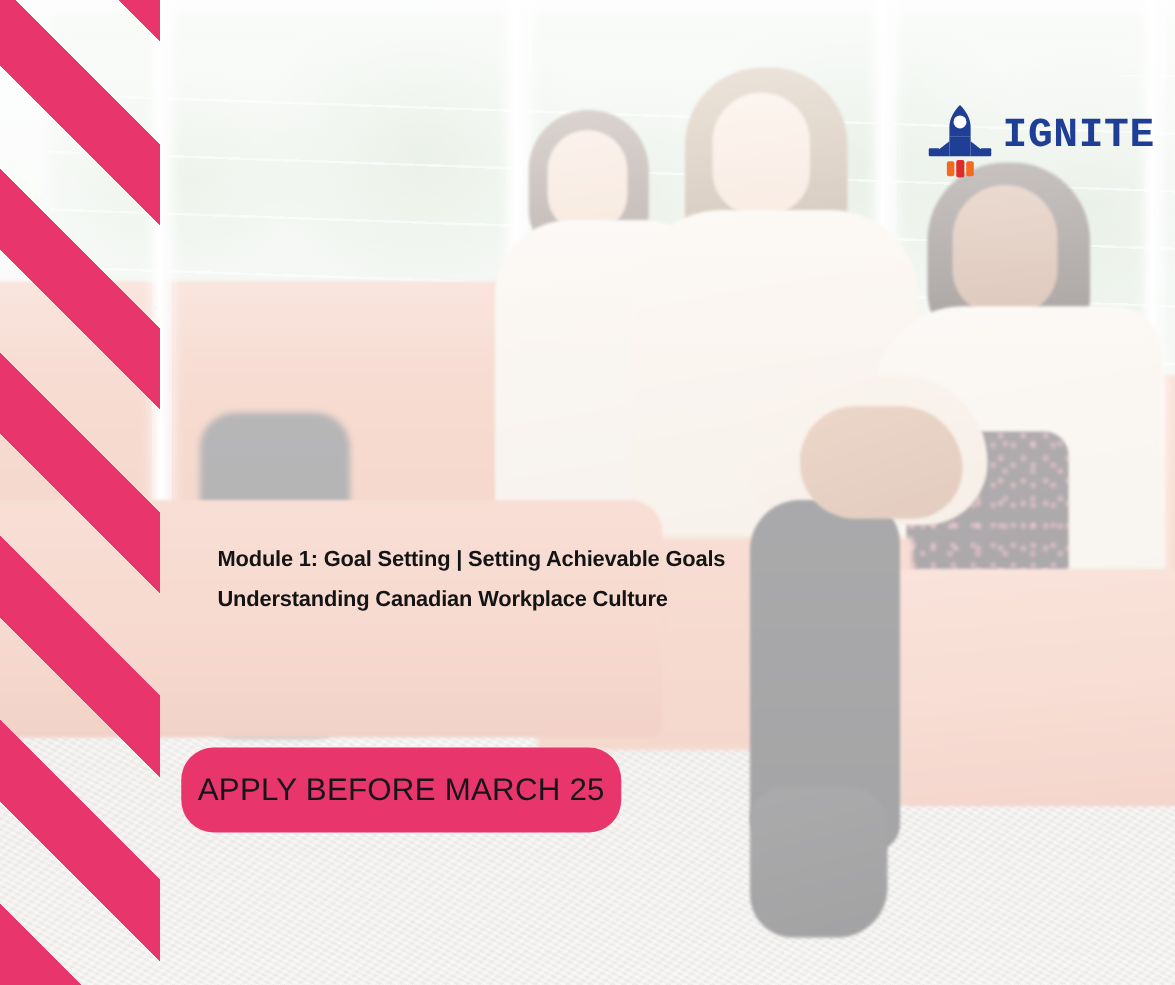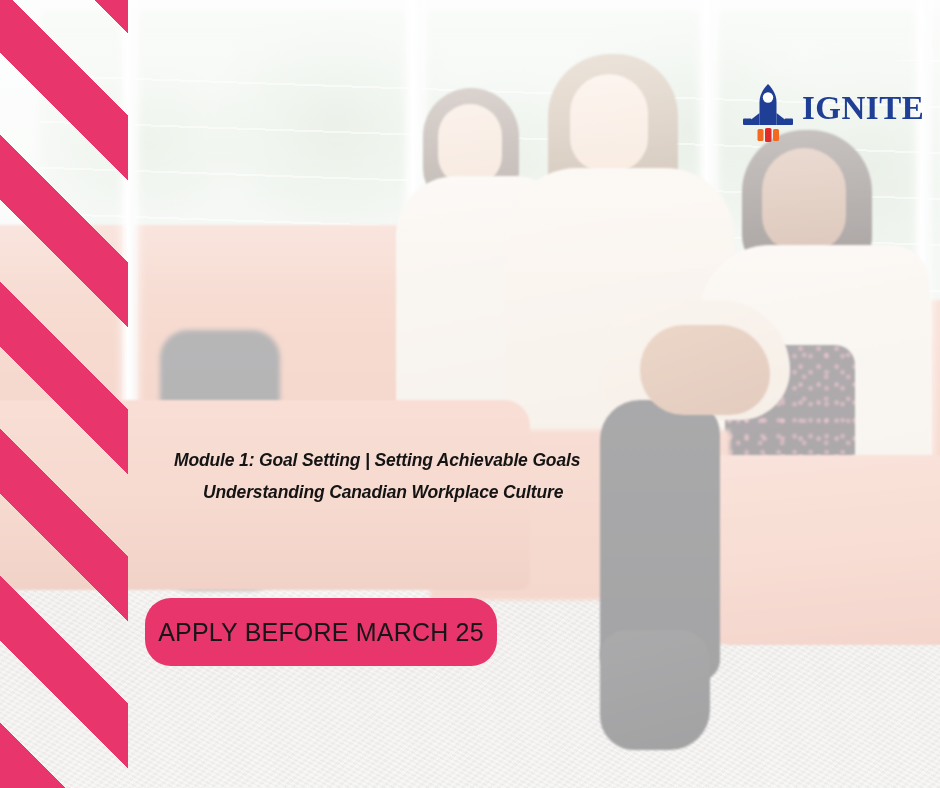--- a/index.html
+++ b/index.html
@@ -270,35 +270,34 @@
     white-space: nowrap;
     transform-origin: left top;
   }
   .hl-1 { font-size: 79px; transform: scaleX(1.08); }
   .hl-2 { font-size: 79px; transform: scaleX(1.075); margin-top: 4px; }
   .hl-3 { font-size: 79px; transform: scaleX(1.08); margin-top: 4px; }
 
   .modules {
     position: absolute;
     left: 174px;
-    top: 452px;
+    top: 439px;
     width: 620px;
-    font-style: italic;
   }
   .module-line {
     font-family: "Liberation Sans", sans-serif;
     font-weight: 700;
     font-size: 17.5px;
     letter-spacing: -0.15px;
     color: #141414;
     line-height: 1.0;
     margin: 0 0 14px 0;
     white-space: nowrap;
   }
-  .module-line:last-child { margin-bottom: 0; margin-left: 29px; }
+  .module-line:last-child { margin-bottom: 0; }
 
   .cta {
     position: absolute;
     left: 145px;
     top: 598px;
     width: 352px;
     height: 68px;
     border-radius: 26px;
     background: var(--cta-bg);
     border: none;
@@ -325,21 +324,21 @@
     display: flex;
     align-items: center;
     gap: 6px;
   }
   .logo-mark {
     width: 56px;
     height: 62px;
     display: block;
   }
   .logo-word {
-    font-family: Liberation Serif, serif;
+    font-family: Liberation Mono, monospace;
     font-weight: 700;
     font-size: 33px;
     letter-spacing: 0.5px;
     color: var(--logo-blue);
     line-height: 1;
     transform: translateY(-5px);
   }
 </style>
 </head>
 <body>

